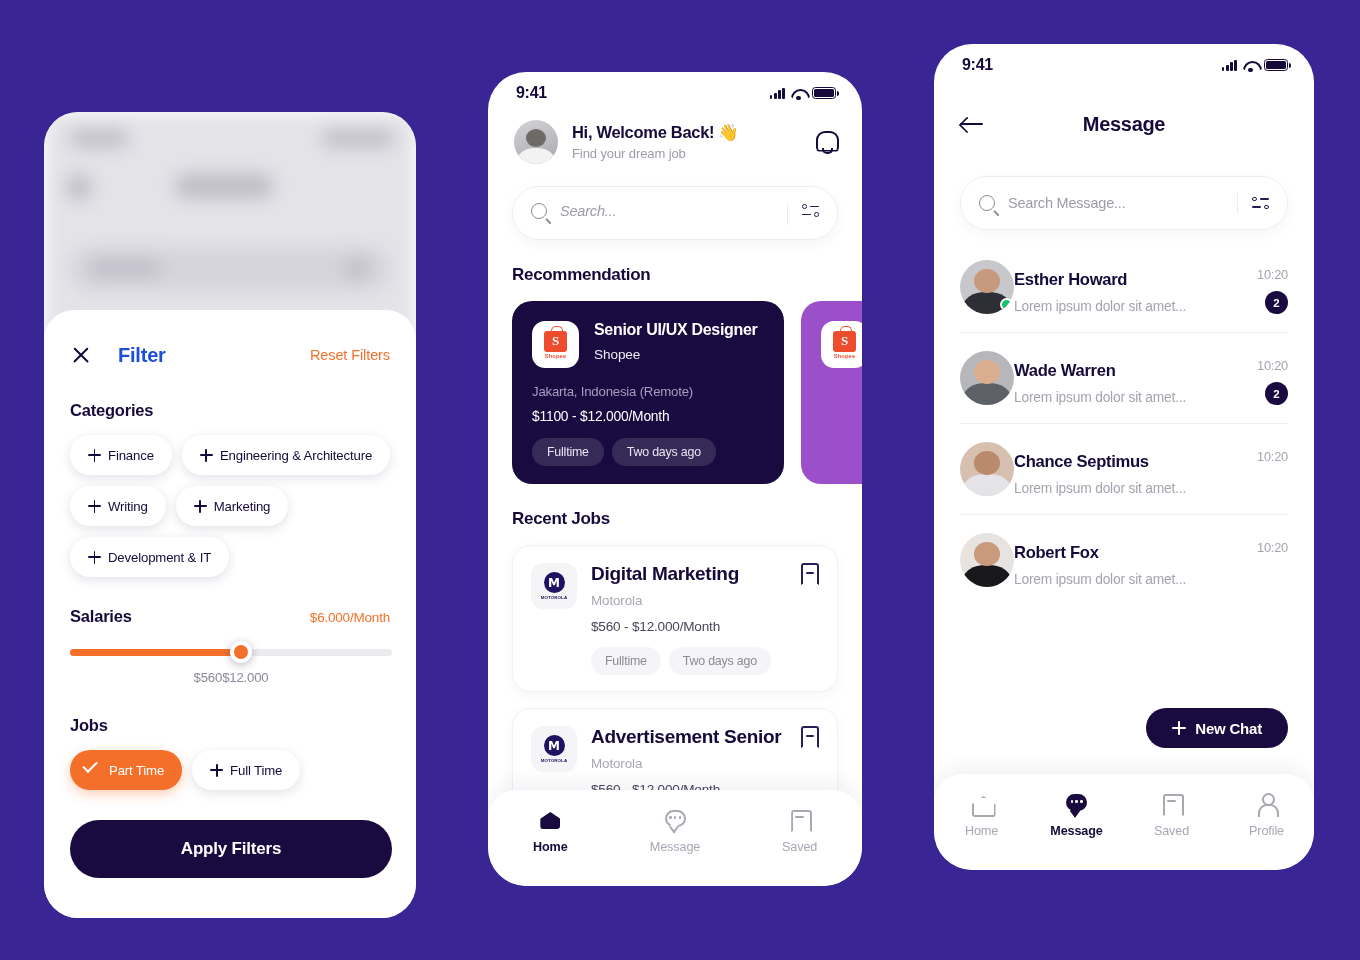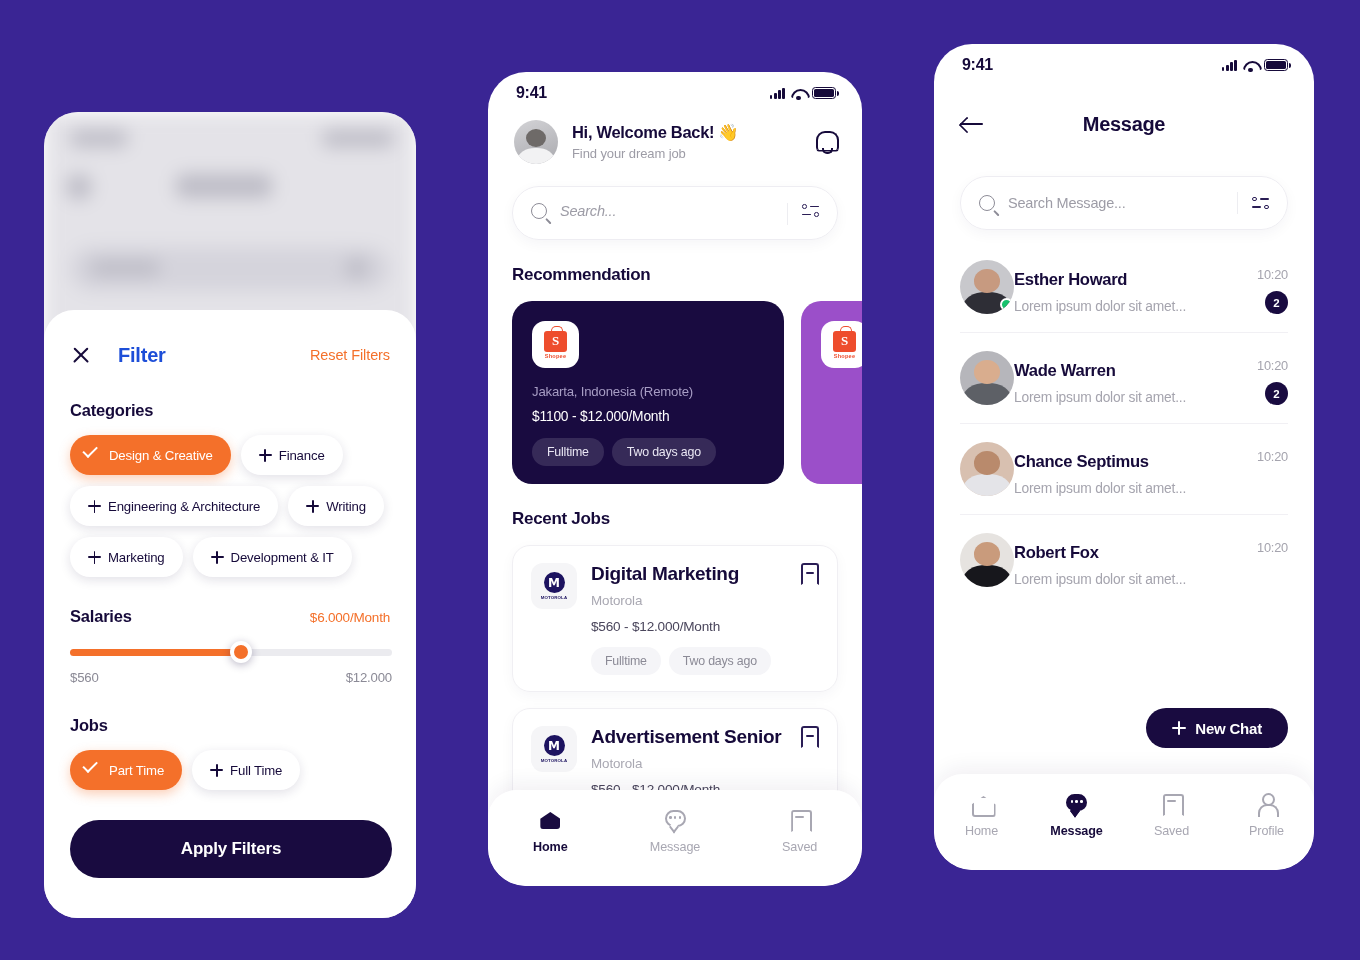--- a/index.html
+++ b/index.html
@@ -100,21 +100,21 @@
   .slider { position: relative; margin-top: 21px; height: 10px; width: 322px; }
   .slider-track { position: absolute; left: 0; right: 0; top: 2px; height: 7px; border-radius: 5px; background: #ebebef; }
   .slider-fill { position: absolute; left: 0; top: 2px; height: 7px; border-radius: 5px; background: #f4702a; width: 53%; }
   .slider-knob {
     position: absolute; left: 53%; top: -6px; margin-left: -11px;
     width: 22px; height: 22px; border-radius: 50%;
     background: #f4702a; border: 4px solid #fff;
     box-shadow: 0 2px 9px rgba(30,20,70,.3); cursor: grab;
   }
   .slider-labels {
-    display: flex; justify-content: space-between;
+    display: flex; justify-content: center;
     margin-top: 13px; width: 322px;
     font-size: 13.2px; color: #8b8a96; letter-spacing: -0.2px;
   }
   #jobs-title { margin-top: 31px; }
   .apply-btn {
     margin-top: 30px; width: 322px; height: 58px;
     background: #190b40; color: #fff;
     border: none; border-radius: 30px;
     font-family: inherit; font-size: 17px; font-weight: bold;
     letter-spacing: -0.2px; cursor: pointer;
@@ -392,24 +392,20 @@
   <div class="filter-sheet">
     <div class="filter-head">
       <div class="close-x"></div>
       <div class="filter-title">Filter</div>
       <div class="reset-filters">Reset Filters</div>
     </div>
 
     <div class="sec-title" id="cat-title">Categories</div>
 
     <div class="pill-wrap">
-      <div class="pill active">
-        <span class="pl-ico check"></span>
-        <span>Design &amp; Creative</span>
-      </div>
       <div class="pill">
         <span class="pl-ico plus"></span>
         <span>Finance</span>
       </div>
       <div class="pill">
         <span class="pl-ico plus"></span>
         <span>Engineering &amp; Architecture</span>
       </div>
       <div class="pill">
         <span class="pl-ico plus"></span>
@@ -499,20 +495,24 @@
 
   <div class="reco-strip">
     <div class="reco-card">
       <div class="reco-top">
         <div class="logo-tile">
           <span class="shopee-bag">
               <em>S</em>
             </span>
           <span class="shopee-word">Shopee</span>
         </div>
+        <div>
+          <div class="reco-job">Senior UI/UX Designer</div>
+          <div class="reco-co">Shopee</div>
+        </div>
       </div>
       <div class="reco-loc">Jakarta, Indonesia (Remote)</div>
       <div class="reco-pay">$1100 - $12.000/Month</div>
       <div class="tag-row">
         <span class="tag">Fulltime</span>
         <span class="tag">Two days ago</span>
       </div>
     </div>
     <div class="reco-card alt">
       <div class="logo-tile">

